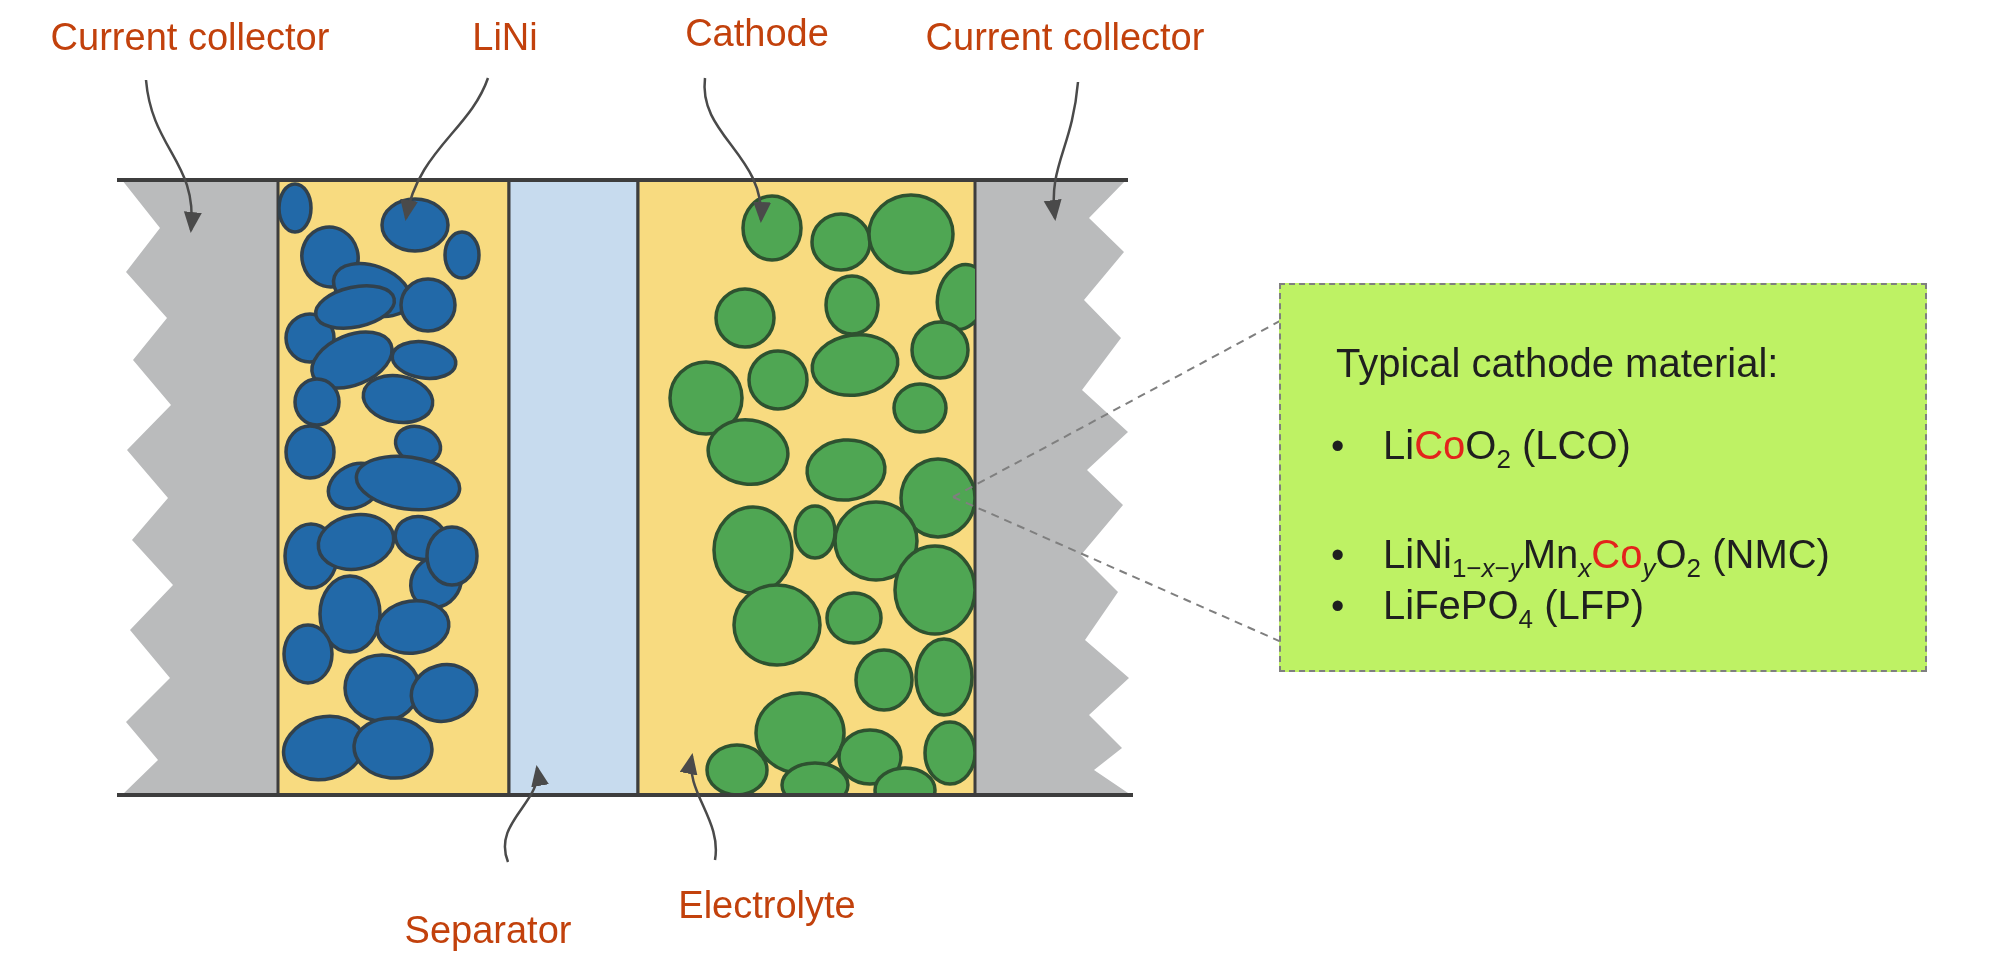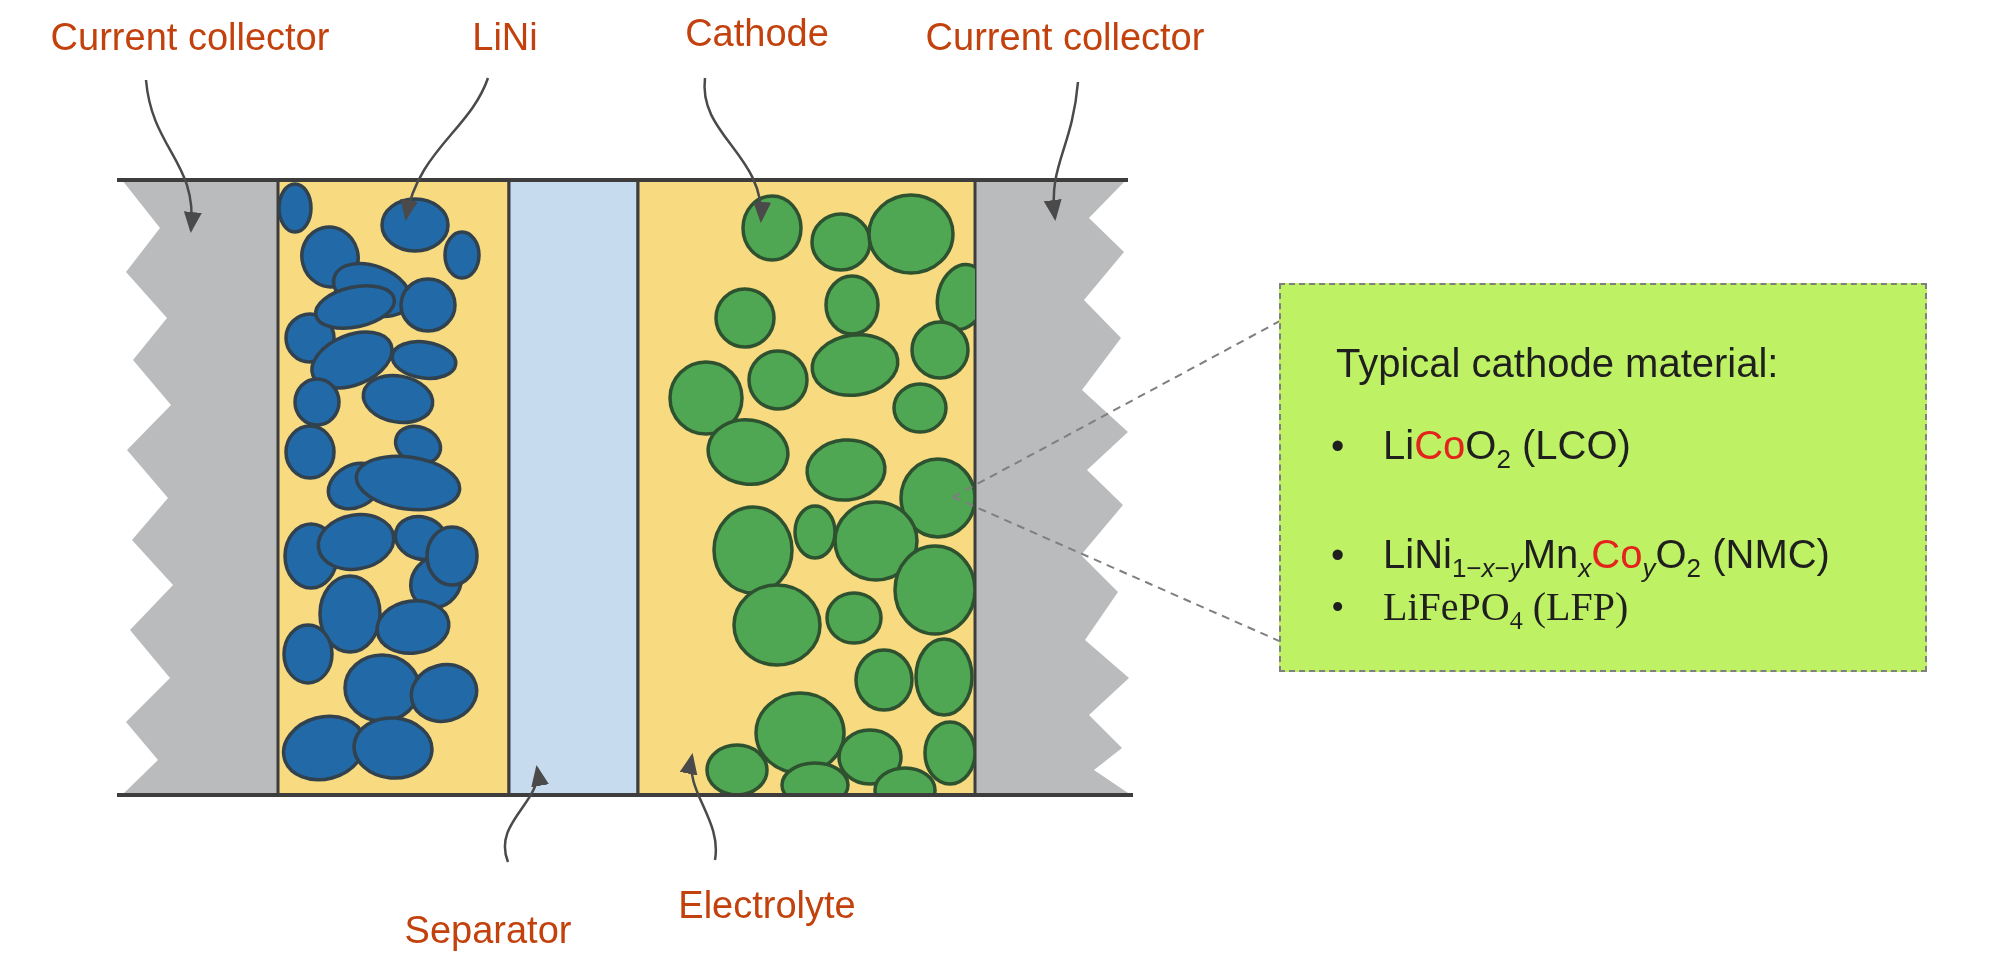--- a/index.html
+++ b/index.html
@@ -34,21 +34,21 @@
   .callout-row{
     position:absolute;left:50px;
     font-size:40px;color:#1f1f1f;white-space:nowrap;
   }
   .callout-row .dot{
     display:inline-block;width:52px;
     font-size:38px;
   }
   .callout-row.r1{top:138px;}
   .callout-row.r2{top:216px;margin-top:31px;}
-  .callout-row.r3{top:298px;font-family:Liberation Serif, serif;}
+  .callout-row.r3{top:298px;}
   .callout-row span.sub{
     font-size:26px;
     vertical-align:-9px;
   }
   .callout-row span.it{font-style:italic;}
   .callout-row span.red{color:#e3231c;font-weight:normal;}
 </style>
 </head>
 <body>
 

